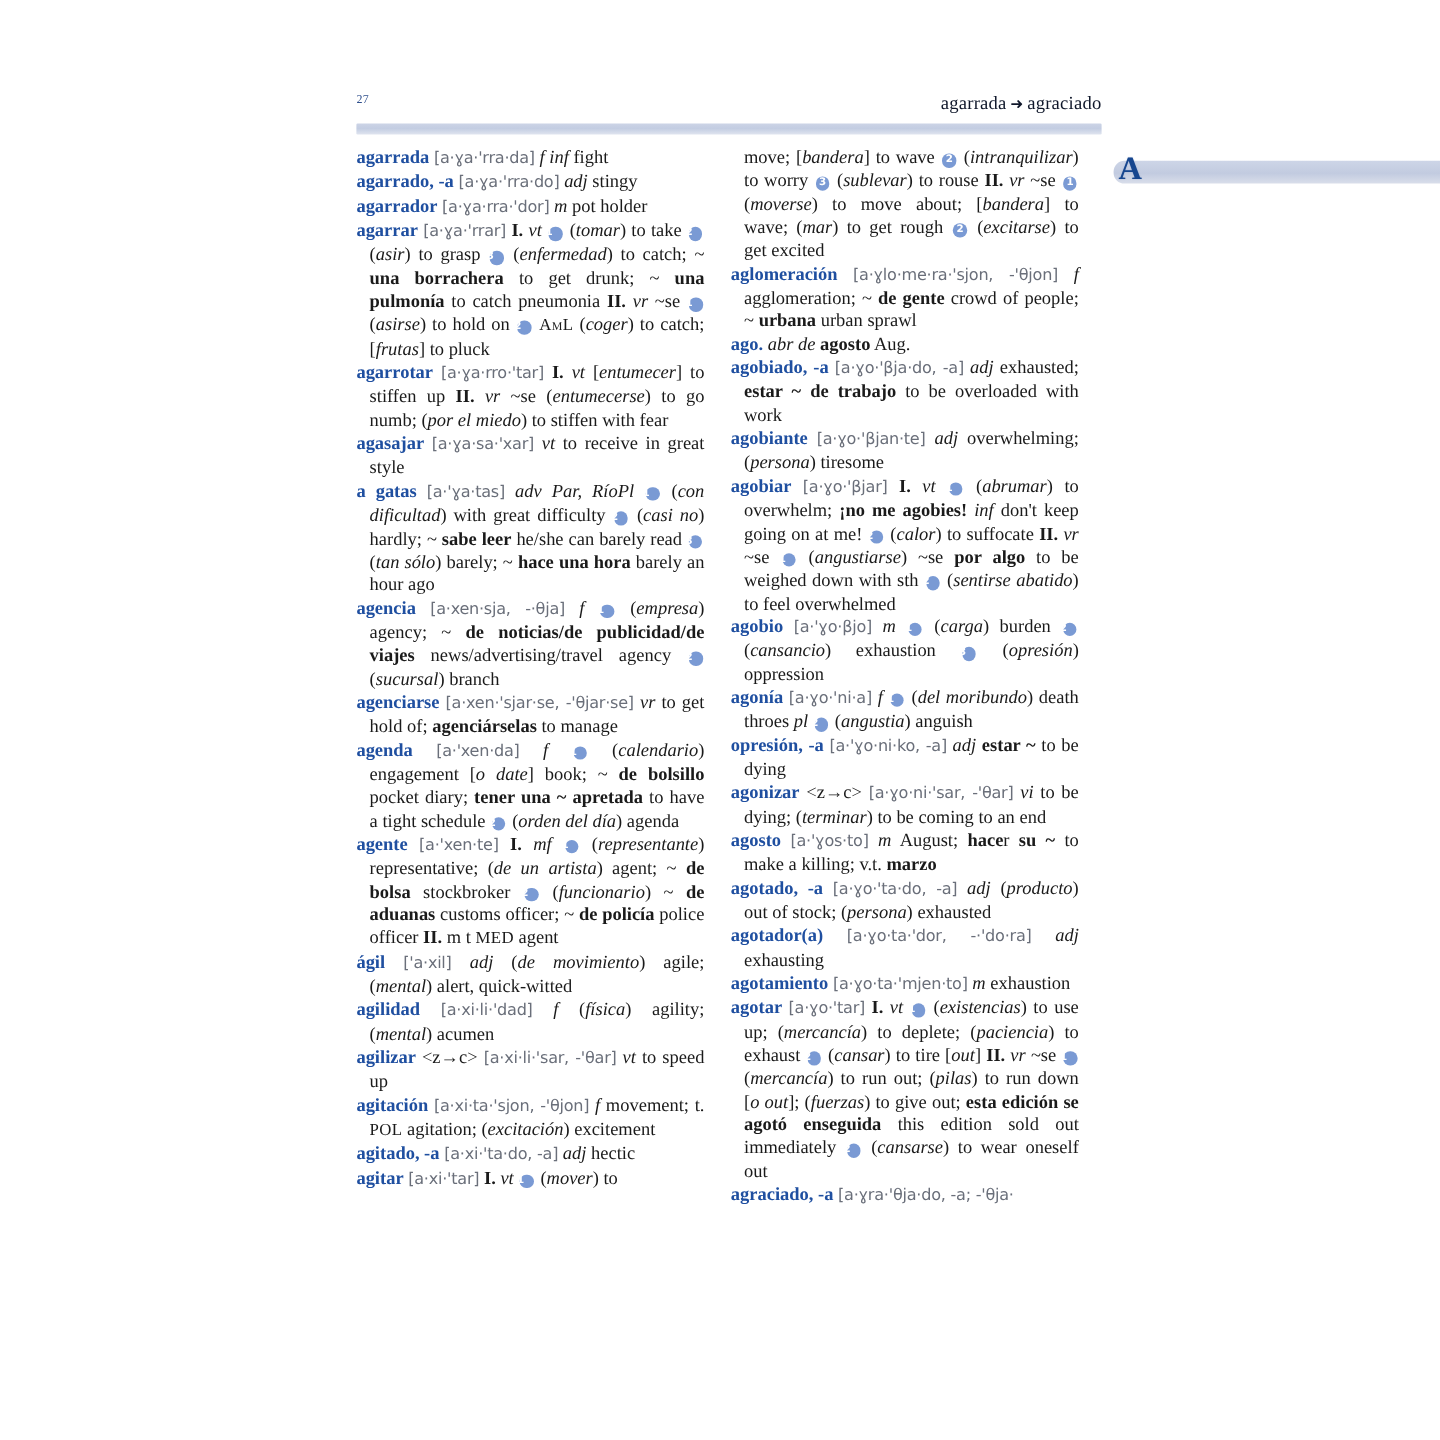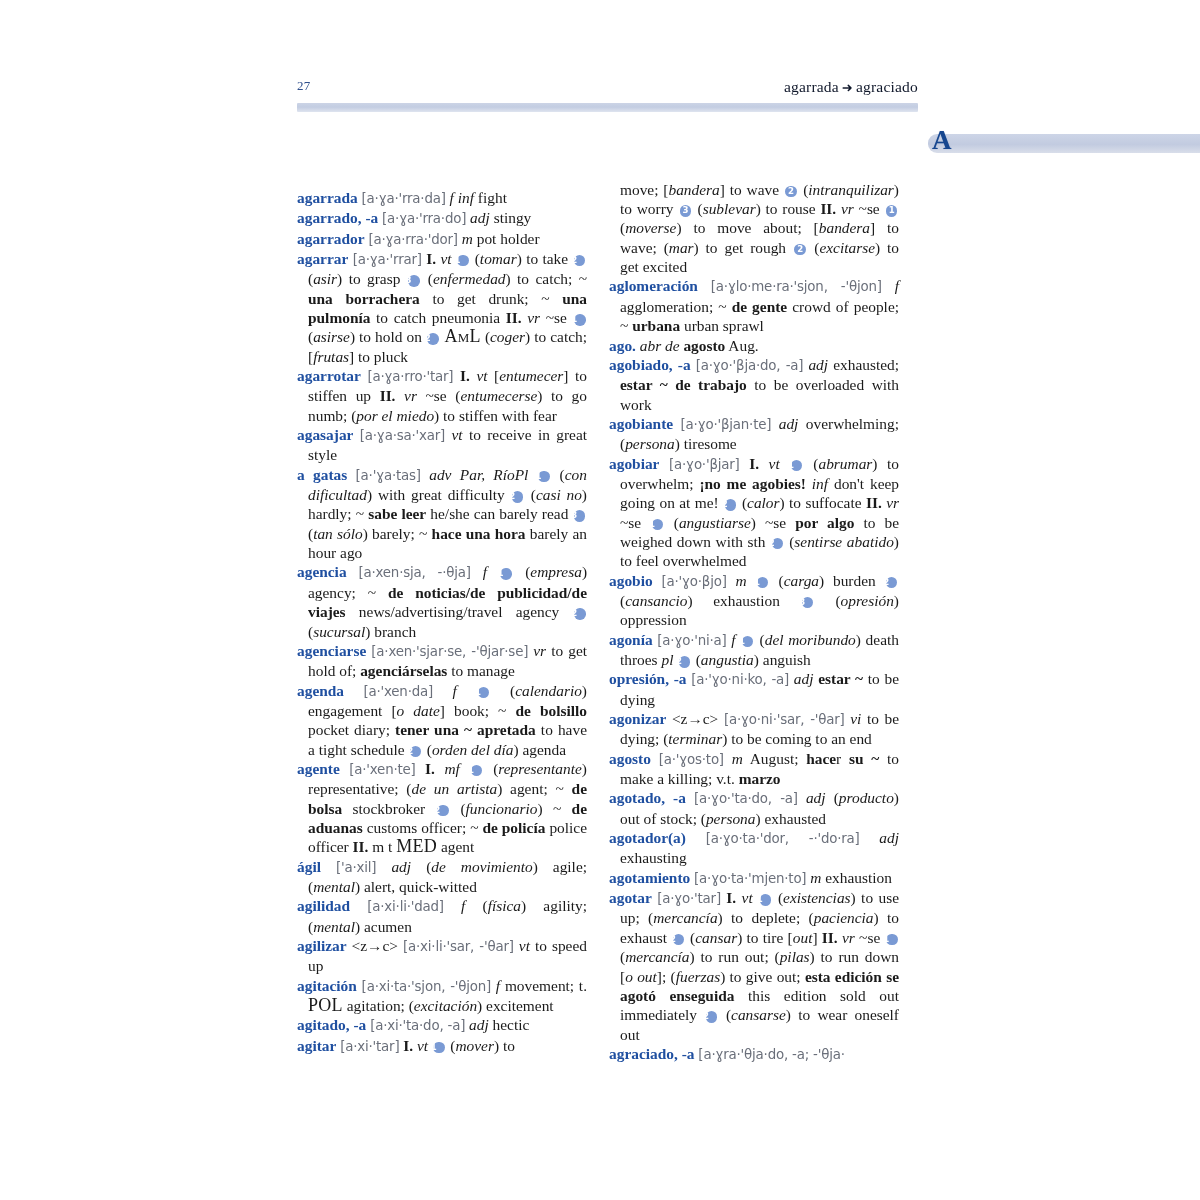--- a/index.html
+++ b/index.html
@@ -38,21 +38,21 @@
     position: relative;
     height: 26px;
     display: flex;
     align-items: flex-start;
     justify-content: space-between;
     color: #2b4a86;
     font-size: 15.5px;
     letter-spacing: .2px;
   }
   #folio {
-    font-size: 13px;
+    font-size: 10px;
     color: #2f4f8c;
   }
   #runword {
     font-size: 15.5px;
     color: #0f172a;
     white-space: nowrap;
   }
   #runword .arrow { padding: 0 3px; font-size: 13px; }
 
   
@@ -96,21 +96,20 @@
 
   
   #cols {
     position: absolute;
     top: 44px;
     left: 0;
     width: 621px;
     height: 1000px;
     display: flex;
     gap: 22px;
-    align-items: center;
   }
   .col {
     width: 290px;
     font-size: 15.4px;
     line-height: 19.35px;
   }
 
   
   .entry {
     text-align: justify;
@@ -158,21 +157,21 @@
     color: #ffffff;
     font-size: 8.6px;
     font-weight: bold;
     text-align: center;
     font-family: "DejaVu Sans", sans-serif;
     vertical-align: 1px;
     margin: 0 1.5px;
   }
   .sc {            
     font-variant: small-caps;
-    font-size: 18px;
+    font-size: 14px;
     letter-spacing: .3px;
   }
 </style>
 </head>
 <body>
 
 <div id="page">
 
   <div id="sheet">
 

